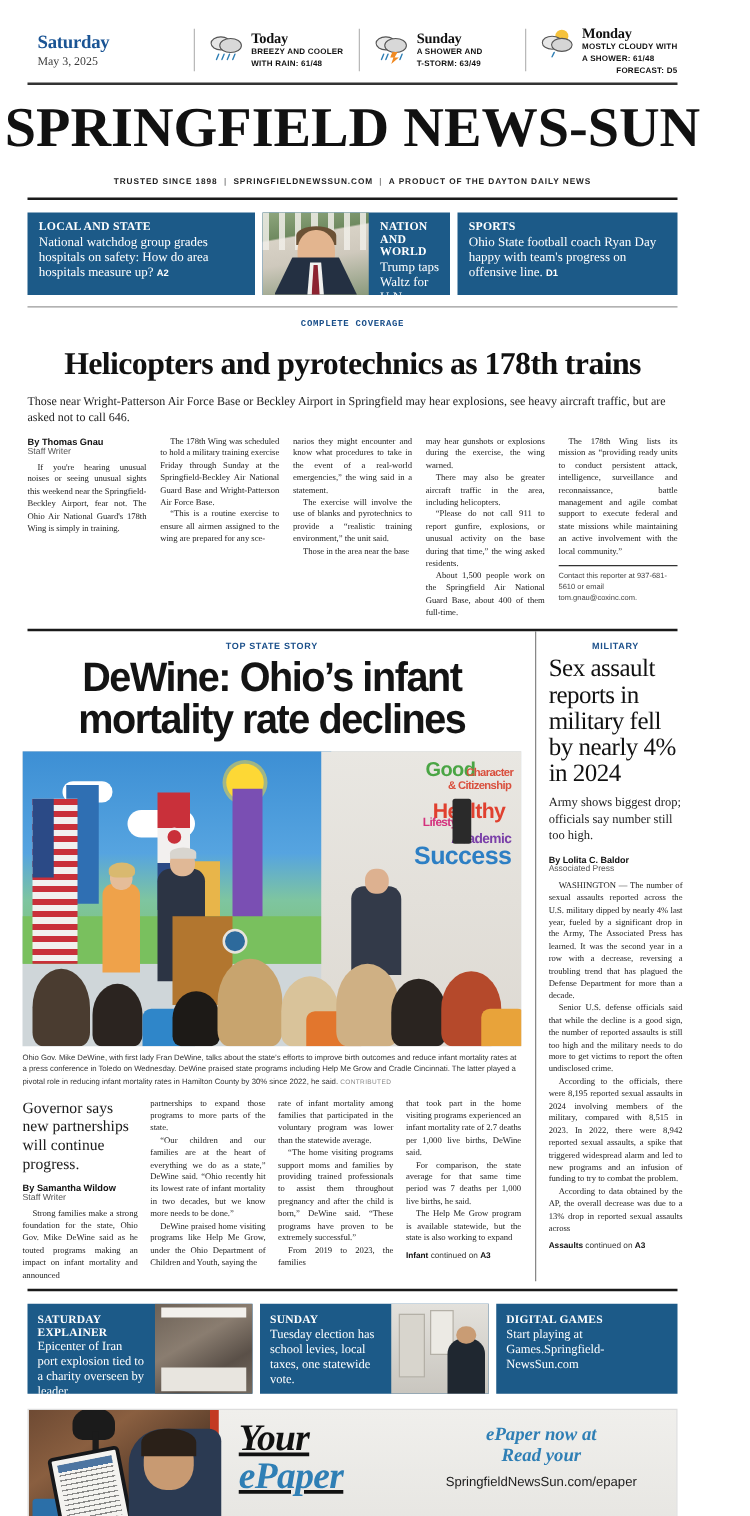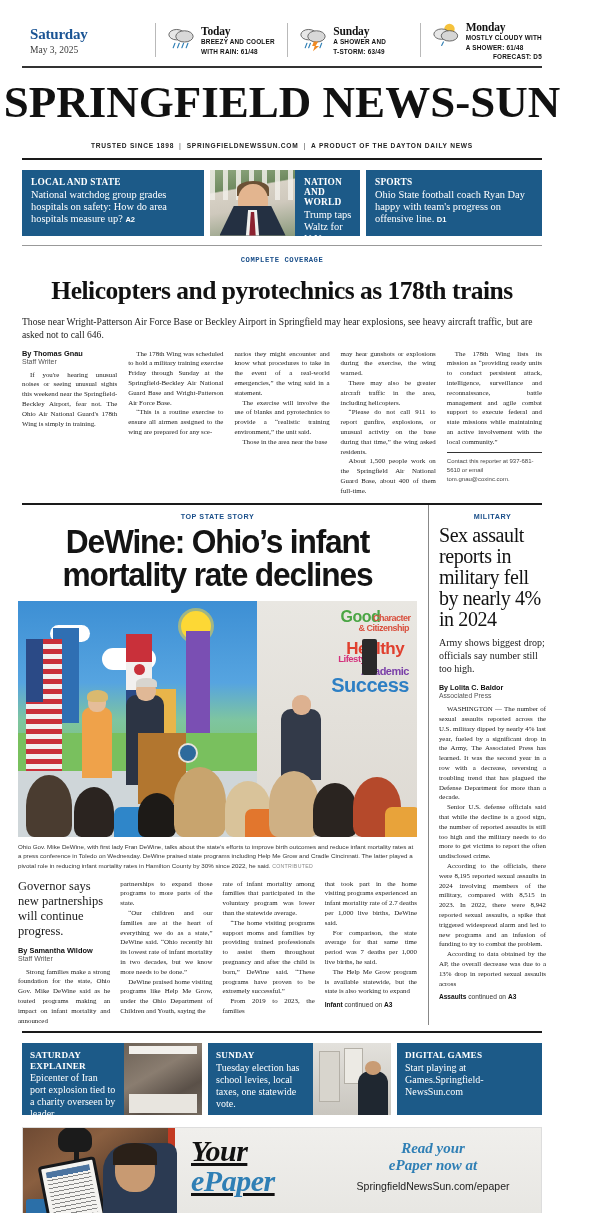--- a/index.html
+++ b/index.html
@@ -853,22 +853,22 @@
         </div>
       <div class="person">
         <div class="face"></div>
         <div class="hair"></div>
       </div>
     </div>
     <div class="ep-body">
       <div class="ep-top">
         <div class="ep-title"><span>Your </span><span class="blue">ePaper</span></div>
         <div class="ep-right">
+          <div class="ep-read">ePaper now at</div>
           <div class="ep-read">Read your</div>
-          <div class="ep-read">ePaper now at</div>
           <div class="ep-url">SpringfieldNewsSun.com/epaper</div>
         </div>
       </div>
     </div>
   </div>
 
   <div class="footer">
     <div>Delivery times: 8:00 Sunday, 6:30 Monday-Friday. Contact us at (800) 441-6397 | Breaking news all day at SpringfieldNewsSun.com</div>
     <div>Volume 44, Number 123</div>
   </div>

